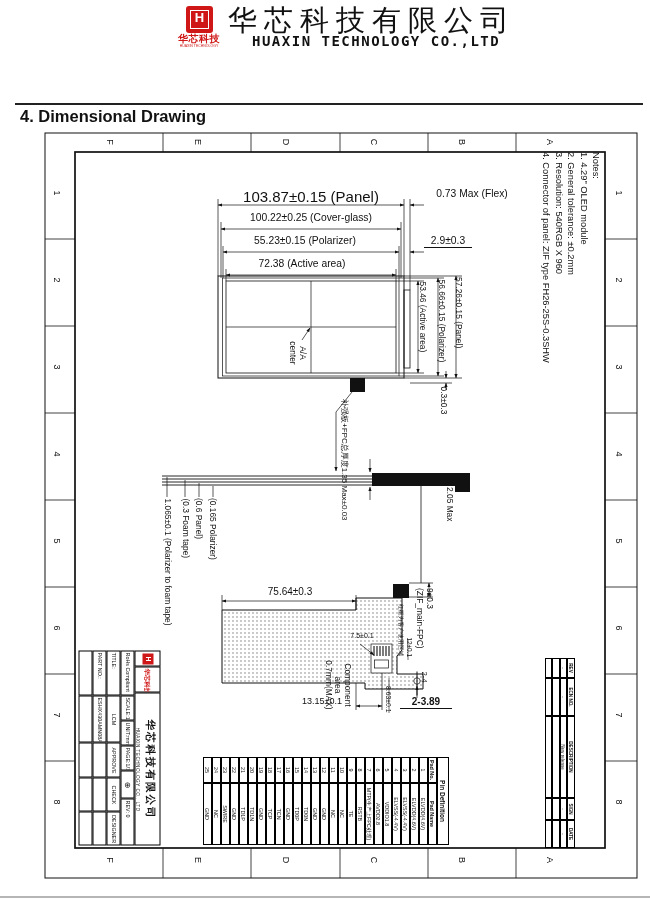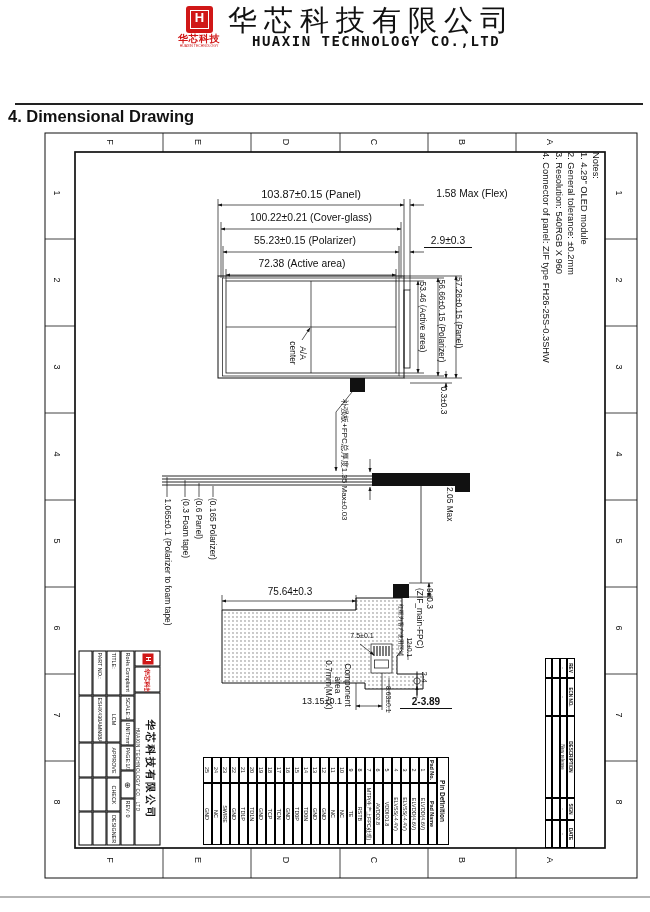--- a/index.html
+++ b/index.html
@@ -12,21 +12,21 @@
   .zl{position:absolute;font-size:9px;transform:rotate(90deg);width:12px;text-align:center;color:#111}
   
   #logo{position:absolute;left:186px;top:6px;width:27px;height:27px;background:#d01717;border-radius:3px}
   #logo .hbar{position:absolute;left:4px;top:4px;right:4px;bottom:4px;border:1.6px solid #fff;color:#fff;
     font-weight:bold;font-size:13px;text-align:center;line-height:14px}
   #brand-cn{position:absolute;left:178px;top:32px;width:42px;text-align:center;color:#d01717;font-weight:bold;font-size:10px;letter-spacing:.5px}
   #brand-en{position:absolute;left:176px;top:44px;width:46px;text-align:center;color:#d01717;font-size:3.5px;white-space:nowrap}
   #company-cn{position:absolute;left:228px;top:1px;font-size:29px;letter-spacing:7px;white-space:nowrap;font-family:"DejaVu Sans",sans-serif}
   #company-en{position:absolute;left:252px;top:33px;font-size:14px;font-weight:bold;letter-spacing:1.5px;font-family:"DejaVu Sans Mono",monospace;white-space:nowrap}
   #hr1{position:absolute;left:15px;top:103px;width:628px;height:2.4px;background:#222}
-  #sec-title{position:absolute;left:8px;top:107px;font-size:16.5px;font-weight:bold}
+  #sec-title{position:absolute;left:20px;top:107px;font-size:16.5px;font-weight:bold}
   #pg-edge{position:absolute;left:0;top:896px;width:650px;height:1.6px;background:#b5b5b5}
   
   .cell{box-sizing:border-box;border:0.6px solid #000;overflow:hidden}
   .frow{display:flex}
   #pin-inner{width:88px;height:246px;box-sizing:border-box;background:#fff}
   #pin-inner .pt-title{height:12px;font-size:6.5px;font-weight:bold;text-align:center;line-height:12px}
   #pin-inner .pt-row{height:9px;font-size:5.4px;line-height:8.6px}
   #pin-inner .c1{width:26px;text-align:center}
   #pin-inner .c2{width:62px;text-align:center;white-space:nowrap}
   #tb-inner{width:195px;height:82px;background:#fff;font-size:5.4px}
@@ -128,23 +128,23 @@
     <line x1="429" y1="583" x2="429" y2="597" marker-start="url(#arr)" marker-end="url(#arr)"></line>
     <line x1="360" y1="644" x2="374" y2="655" marker-end="url(#arr)"></line>
     <path d="M408,640V660" stroke-width="0.6"></path>
     <path d="M356,683V710 M382,673V710"></path>
     <line x1="356" y1="706" x2="382" y2="706" marker-start="url(#arr)" marker-end="url(#arr)"></line>
     <line x1="417" y1="698" x2="417" y2="686" marker-end="url(#arr)"></line>
     <path d="M389,678V713" stroke-width="0.6"></path>
   </g>
 </svg>
 
-<div class="lbl ctr" style="left:230px;top:189px;width:162px;font-size:11px">103.87±0.15 (Panel)</div>
-<div class="lbl ctr" style="left:420px;top:189px;width:104px;font-size:10.3px">1.58 Max (Flex)</div>
-<div class="lbl ctr" style="left:211px;top:213px;width:200px;font-size:10.3px">100.22±0.21 (Cover-glass)</div>
+<div class="lbl ctr" style="left:230px;top:189px;width:162px;font-size:15px">103.87±0.15 (Panel)</div>
+<div class="lbl ctr" style="left:420px;top:189px;width:104px;font-size:10.3px">0.73 Max (Flex)</div>
+<div class="lbl ctr" style="left:211px;top:213px;width:200px;font-size:10.3px">100.22±0.25 (Cover-glass)</div>
 <div class="lbl ctr" style="left:205px;top:236px;width:200px;font-size:10.3px">55.23±0.15 (Polarizer)</div>
 <div class="lbl ctr ul" style="left:424px;top:236px;width:48px;font-size:10.3px">2.9±0.3</div>
 <div class="lbl ctr" style="left:202px;top:259px;width:200px;font-size:10.3px">72.38 (Active area)</div>
 
 <div class="rot" style="left:414px;top:281px;width:12px;height:95px">
   <div class="ri" style="width:95px;height:12px;left:-41.5px;top:41.5px;font-size:8.4px">53.46 (Active area)</div>
 </div>
 <div class="rot" style="left:433px;top:279px;width:12px;height:105px">
   <div class="ri" style="width:105px;height:12px;left:-46.5px;top:46.5px;font-size:8.4px">56.66±0.15 (Polarizer)</div>
 </div>

